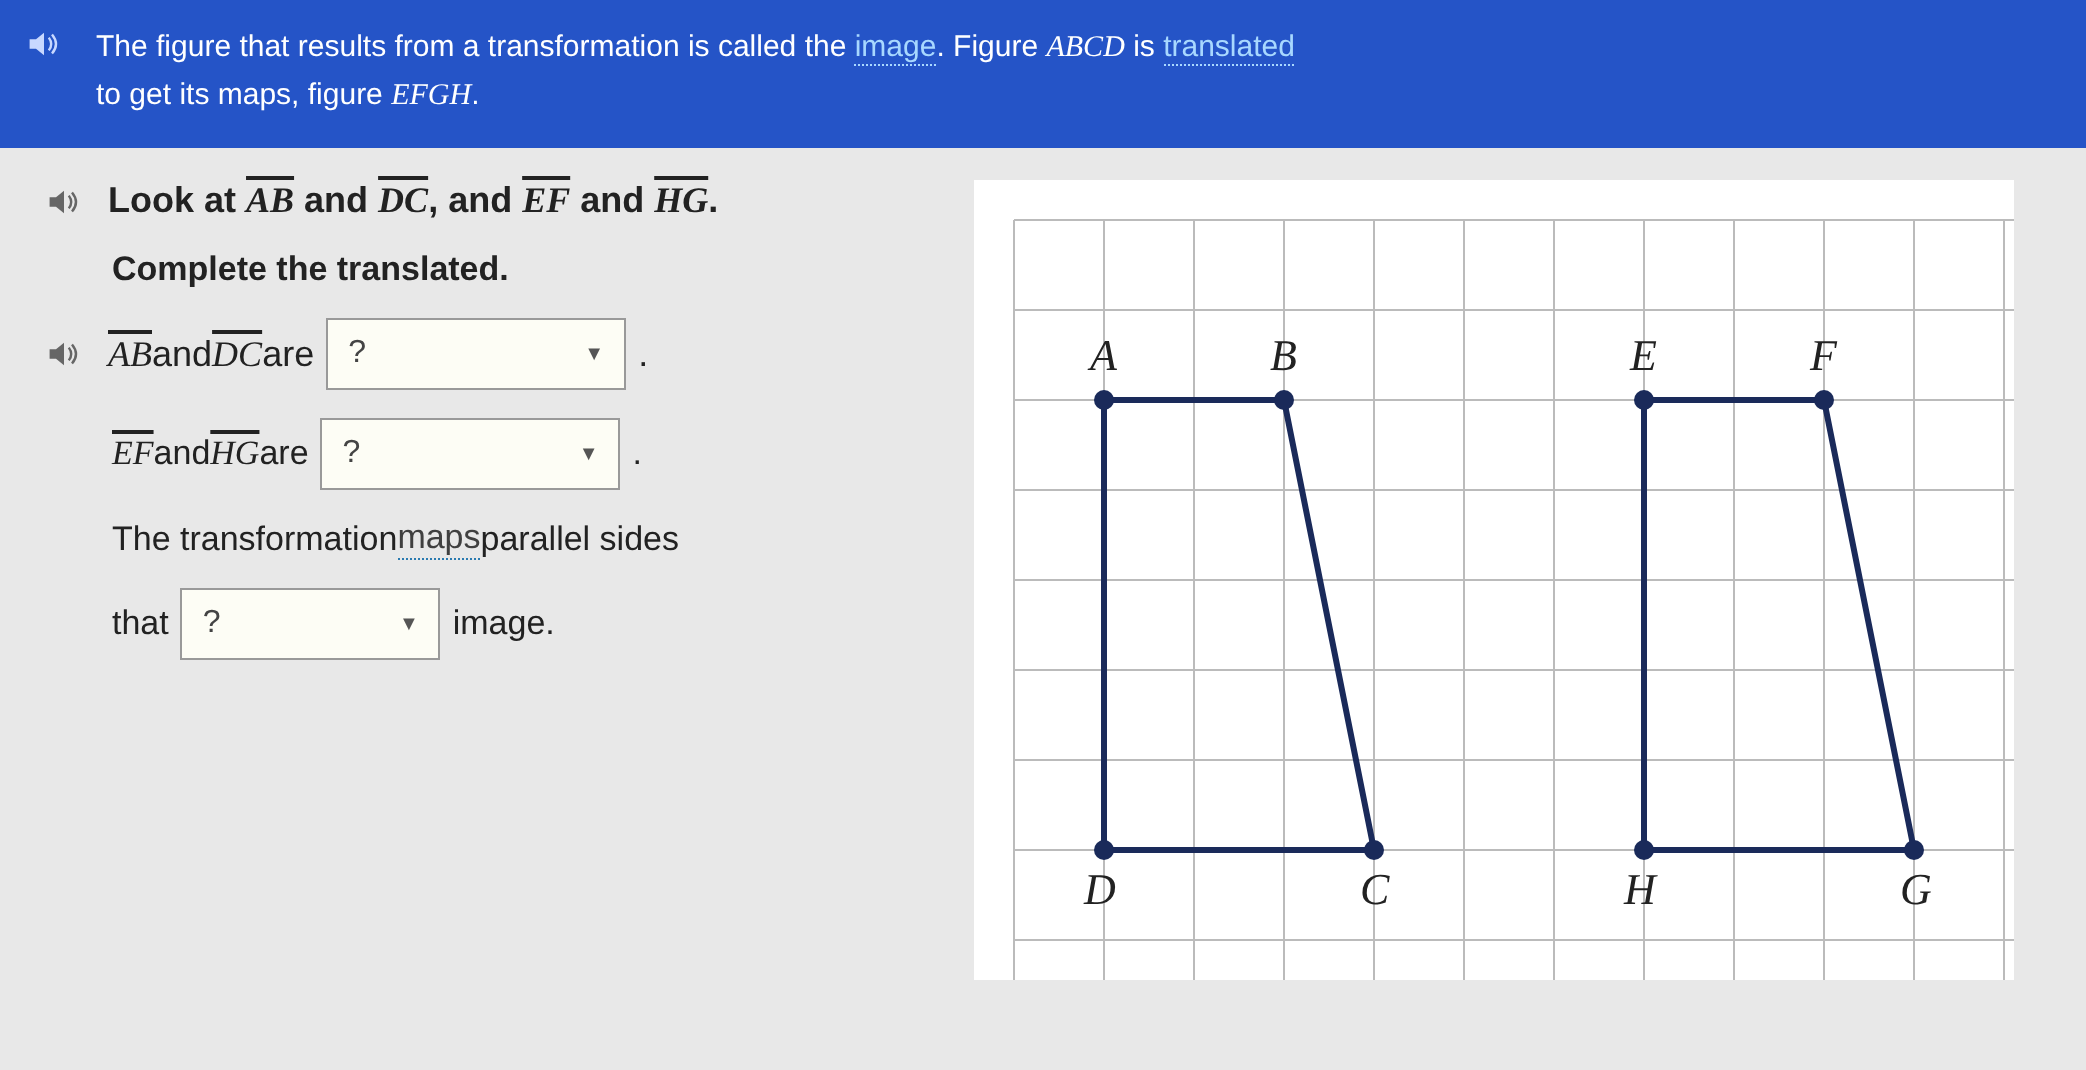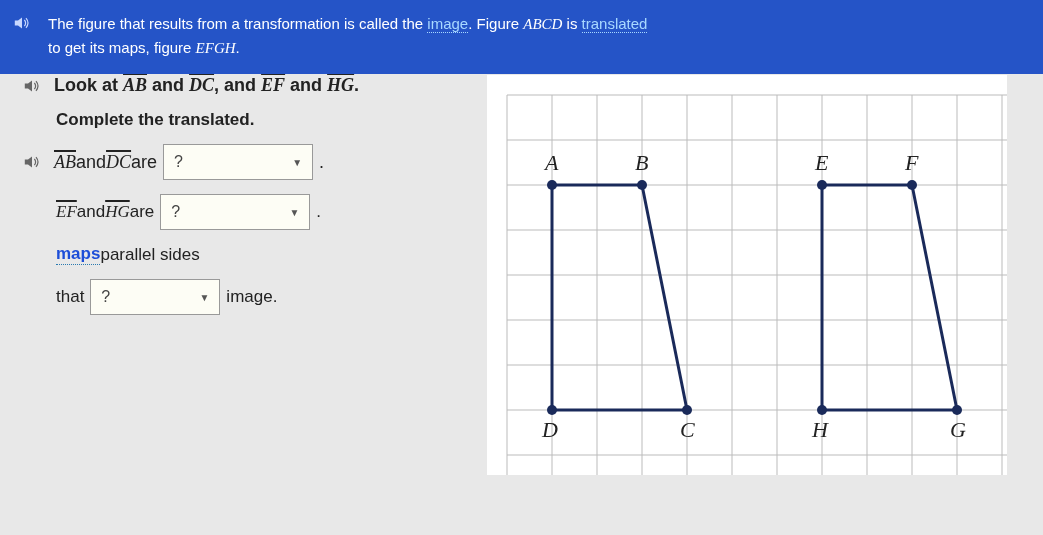--- a/index.html
+++ b/index.html
@@ -16,21 +16,21 @@
     color: #fff;
     padding: 12px 20px 14px 48px;
     font-size: 15px;
     line-height: 1.6;
     position: relative;
   }
   .sound-btn-header { position:absolute; left:12px; top:14px; }
   .underlined-term { color: #a8d8ff; border-bottom: 1px dotted #a8d8ff; cursor: pointer; }
   .math-i { font-family: 'Times New Roman', serif; font-style: italic; }
   .overline { text-decoration: overline; text-decoration-thickness: 1.5px; }
-  .content-area { display: flex; padding: 1px 20px; gap: 10px; }
+  .content-area { display: flex; padding: 16px 20px; gap: 10px; }
   .left-col { flex: 0 0 440px; }
   .right-col { flex: 1; display:flex; justify-content:center; }
   .row { display: flex; align-items: center; margin-bottom: 14px; font-size: 18px; color:#222; }
   .row.indented { padding-left: 36px; font-size: 17px; }
   .sound-btn {
     width: 24px; height: 18px;
     display:inline-flex; align-items:center; justify-content:center;
     margin-right: 10px;
     cursor: pointer;
     color: #666;
@@ -46,21 +46,21 @@
     height: 36px;
     padding: 0 10px;
     min-width: 150px;
     margin: 0 6px;
     cursor: pointer;
     font-size: 16px;
     color: #444;
     justify-content: space-between;
   }
   .dropdown .caret { font-size: 10px; color:#555; margin-left:18px; }
-  .term-link { color: #1d4ed8; border-bottom: 1px dotted #2a7ab0; cursor:pointer;font-weight:bold; }
+  .term-link { color: #404040; border-bottom: 1px dotted #2a7ab0; cursor:pointer; }
   svg.grid { background:#fff; border: none; }
 </style>
 </head>
 <body>
 
 <div class="header">
   <span class="sound-btn-header">
     <svg viewBox="0 0 24 20">
         <path d="M3 7 L7 7 L12 3 L12 17 L7 13 L3 13 Z" fill="currentColor"></path>
         <path d="M15 6 Q18 10 15 14" stroke="currentColor" fill="none" stroke-width="1.5"></path>
@@ -112,20 +112,21 @@
         <span class="math-i overline">HG</span>
         <span> are </span>
       <span class="dropdown">
           <span>?</span>
           <span class="caret">▼</span>
         </span>
       <span> .</span>
     </div>
 
     <div class="row indented">
+      <span>The transformation </span>
         <span class="term-link">maps</span>
         <span> parallel sides</span>
     </div>
 
     <div class="row indented">
       <span>that </span>
       <span class="dropdown" style="min-width:130px">
           <span>?</span>
           <span class="caret">▼</span>
         </span>

